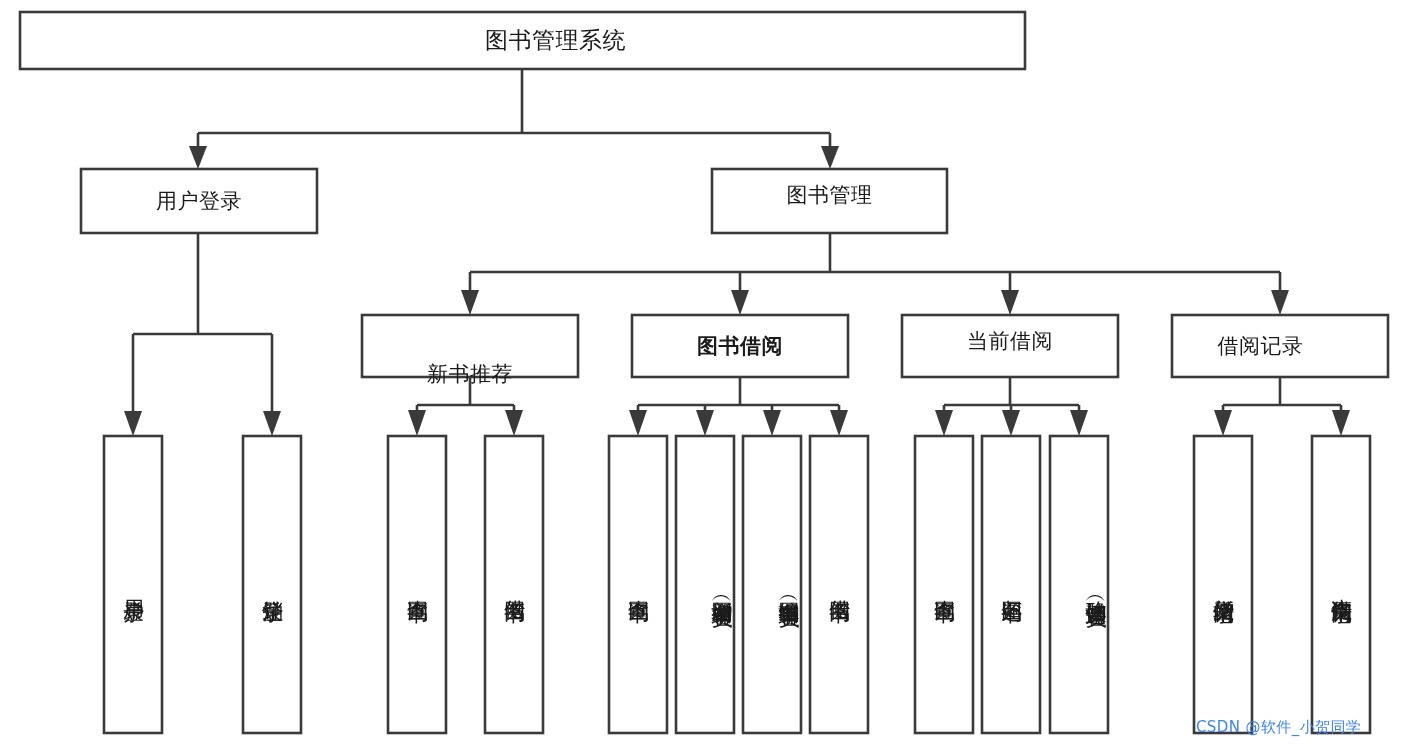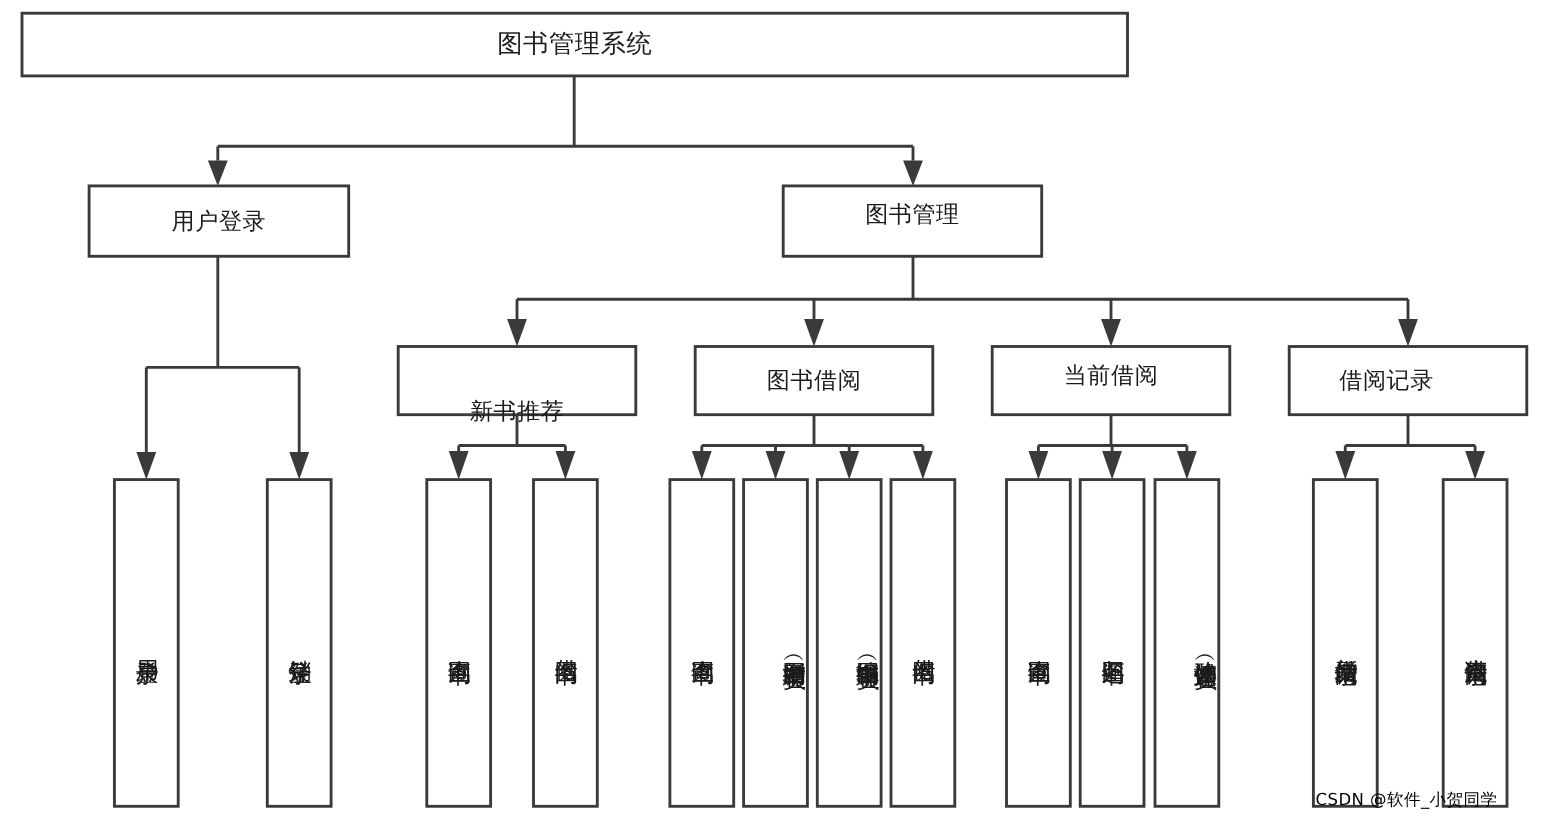--- a/index.html
+++ b/index.html
@@ -63,21 +63,21 @@
     font-size: 21px;
     line-height: 1.22;
     letter-spacing: 1px;
     writing-mode: vertical-rl;
     text-orientation: upright;
     white-space: nowrap;
     pointer-events: none;
   }
   .watermark {
     position: absolute;
-    color: #000000;
+    color: #3b82f6;
     font-size: 15px;
     letter-spacing: 0.4px;
     white-space: nowrap;
     pointer-events: none;
   }
 </style>
 </head>
 <body>
 
 <div id="diagram-root">
@@ -166,27 +166,27 @@
 
     <rect class="node-box" x="915" y="436" width="58" height="297"></rect>
     <rect class="node-box" x="982" y="436" width="58" height="297"></rect>
     <rect class="node-box" x="1050" y="436" width="58" height="297"></rect>
 
     <rect class="node-box" x="1194" y="436" width="58" height="297"></rect>
     <rect class="node-box" x="1312" y="436" width="58" height="297"></rect>
 
   </svg>
 
-  <div class="node-label-h" style="left:20px; top:12px; width:1005px; height:57px; font-size:23px;">图书管理系统</div>
+  <div class="node-label-h" style="left:20px; top:12px; width:1005px; height:57px; font-size:23px;padding-left:33px;">图书管理系统</div>
 
   <div class="node-label-h" style="left:81px; top:169px; width:236px; height:64px;">用户登录</div>
   <div class="node-label-h" style="left:712px; top:169px; width:235px; height:52px;">图书管理</div>
 
   <div class="node-label-h" style="left:362px; top:315px; width:216px; height:62px;margin-top:28px;">新书推荐</div>
-  <div class="node-label-h" style="left:632px; top:315px; width:216px; height:62px;">图书借阅</div>
+  <div class="node-label-h" style="left:632px; top:315px; width:216px; height:62px;font-weight:bold;">图书借阅</div>
   <div class="node-label-h" style="left:902px; top:315px; width:216px; height:52px;">当前借阅</div>
   <div class="node-label-h" style="left:1172px; top:315px; width:177px; height:62px;">借阅记录</div>
 
   <div class="node-label-v" style="left:104px; top:436px; width:58px; height:297px;">用户登录</div>
   <div class="node-label-v" style="left:243px; top:436px; width:58px; height:297px;">注销登录</div>
 
   <div class="node-label-v" style="left:388px; top:436px; width:58px; height:297px;">查询图书</div>
   <div class="node-label-v" style="left:485px; top:436px; width:58px; height:297px;">借阅图书</div>
 
   <div class="node-label-v" style="left:609px; top:436px; width:58px; height:297px;">查询图书</div>

